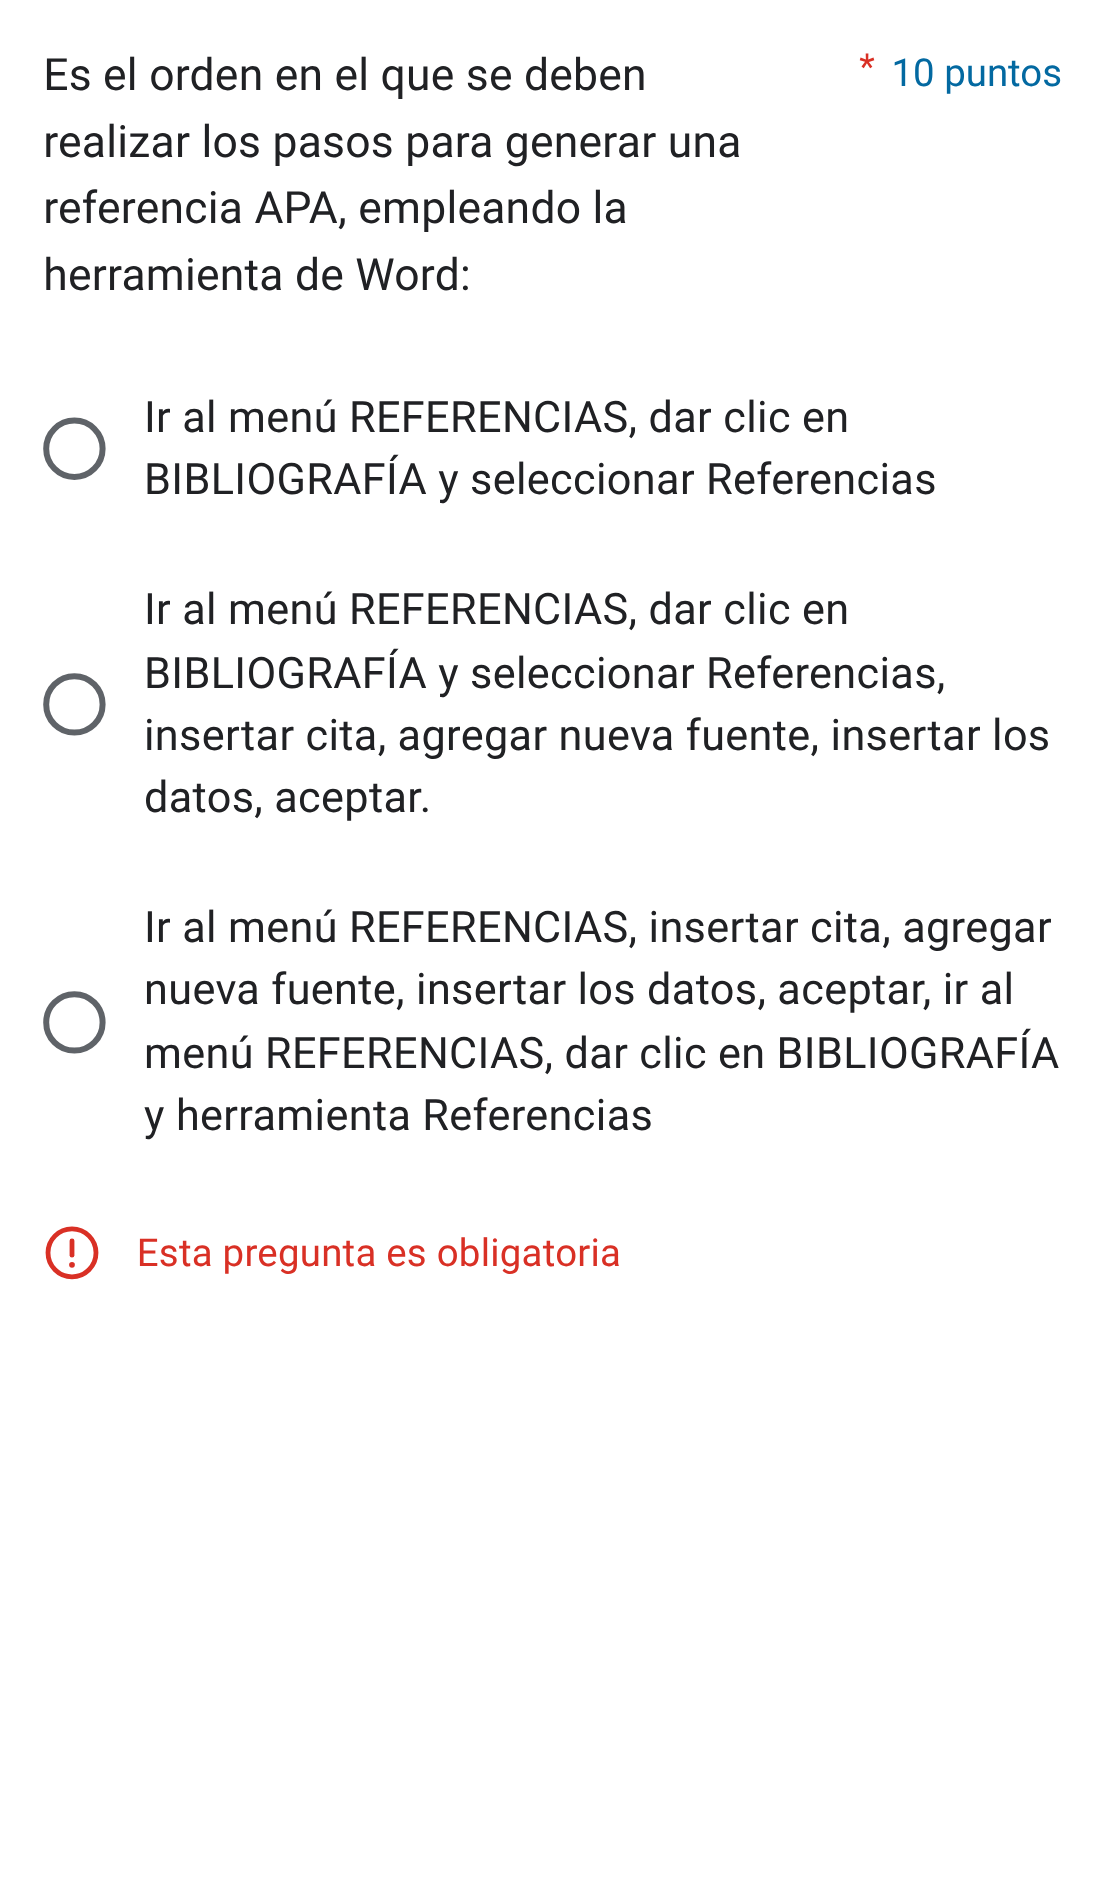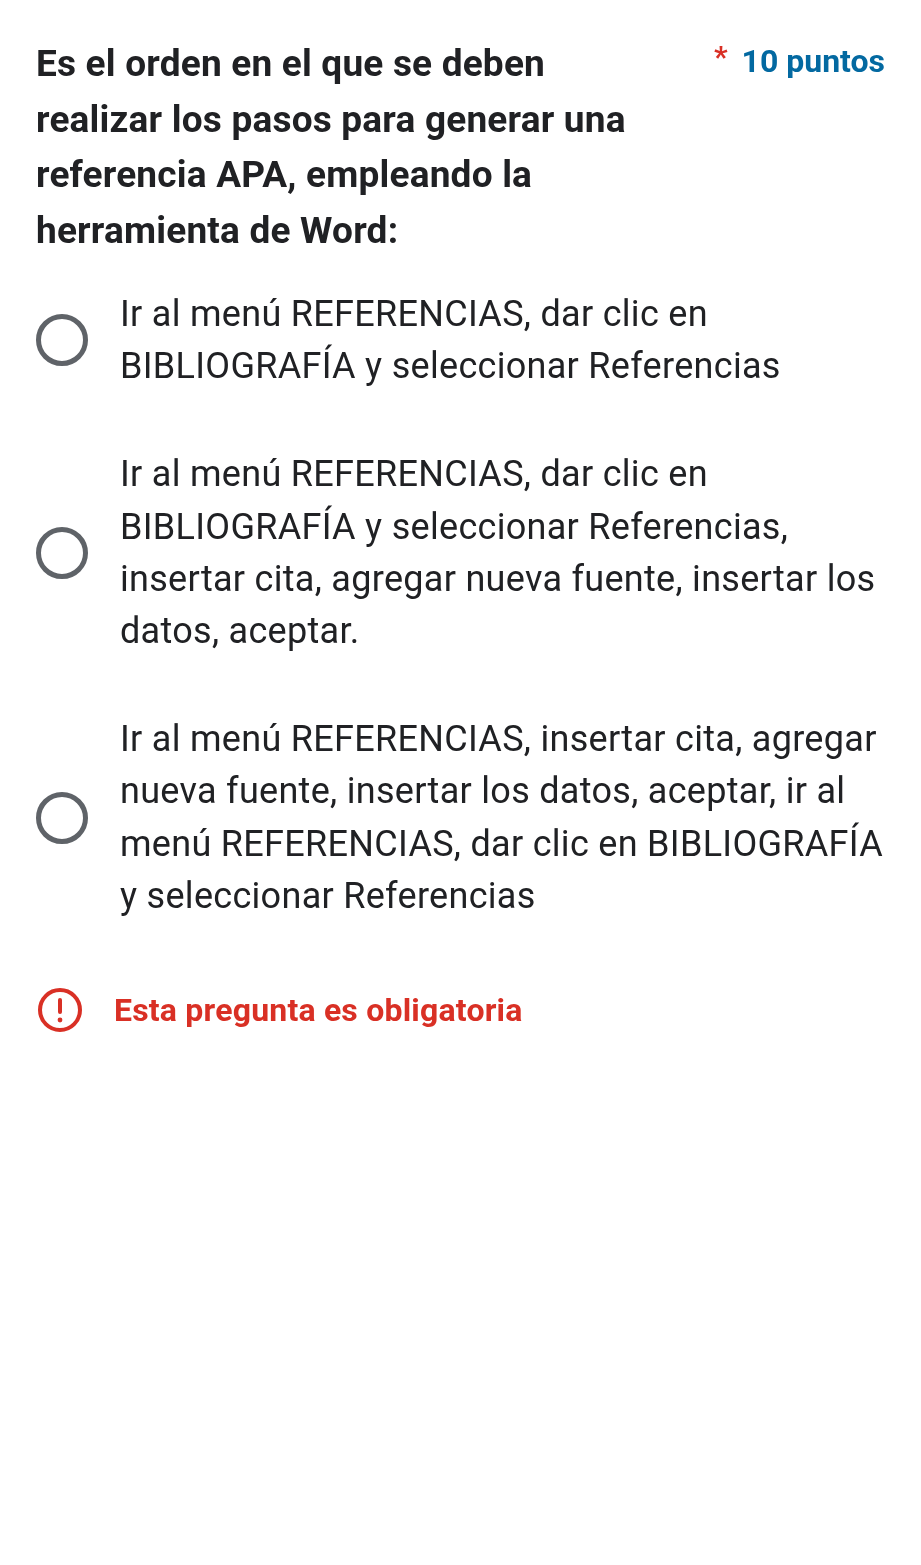--- a/index.html
+++ b/index.html
@@ -11,22 +11,21 @@
       font-family: 'Roboto', 'Google Sans', Arial, sans-serif;
       background: #ffffff;
       width: 921px;
       padding: 36px;
       color: #202124;
     }
     .question-header {
       display: flex;
       justify-content: space-between;
       align-items: flex-start;
-      margin-bottom: 30px;
-      font-weight: bold;
+      margin-bottom: 64px;
     }
     .question-text {
       font-size: 37px;
       line-height: 1.5;
       color: #202124;
       flex: 1;
       max-width: 590px;
       letter-spacing: 0.2px;
     }
     .points-area {
@@ -68,21 +67,20 @@
       line-height: 1.45;
       color: #202124;
       letter-spacing: 0.3px;
     }
     .error-row {
       display: flex;
       align-items: center;
       gap: 30px;
       margin-top: 64px;
       color: #d93025;
-      font-weight: bold;
     }
     .error-icon {
       width: 48px;
       height: 48px;
       flex-shrink: 0;
     }
     .error-text {
       font-size: 32px;
       color: #d93025;
       letter-spacing: 0.2px;
@@ -106,21 +104,21 @@
     <span class="option-text">Ir al menú REFERENCIAS, dar clic en BIBLIOGRAFÍA y seleccionar Referencias</span>
   </label>
 
   <label class="option-row">
     <span class="radio-outer"></span>
     <span class="option-text">Ir al menú REFERENCIAS, dar clic en BIBLIOGRAFÍA y seleccionar Referencias, insertar cita, agregar nueva fuente, insertar los datos, aceptar.</span>
   </label>
 
   <label class="option-row">
     <span class="radio-outer"></span>
-    <span class="option-text">Ir al menú REFERENCIAS, insertar cita, agregar nueva fuente, insertar los datos, aceptar, ir al menú REFERENCIAS, dar clic en BIBLIOGRAFÍA y seleccionar Referencias</span>
+    <span class="option-text">Ir al menú REFERENCIAS, insertar cita, agregar nueva fuente, insertar los datos, aceptar, ir al menú REFERENCIAS, dar clic en BIBLIOGRAFÍA y herramienta Referencias</span>
   </label>
 
 
 </div>
 
 <div class="error-row">
   <span class="error-icon">
     <svg viewBox="0 0 24 24" width="48" height="48" fill="none" stroke="#d93025" stroke-width="2">
       <circle cx="12" cy="12" r="10"></circle>
       <line x1="12" y1="7" x2="12" y2="13" stroke-linecap="round"></line>

